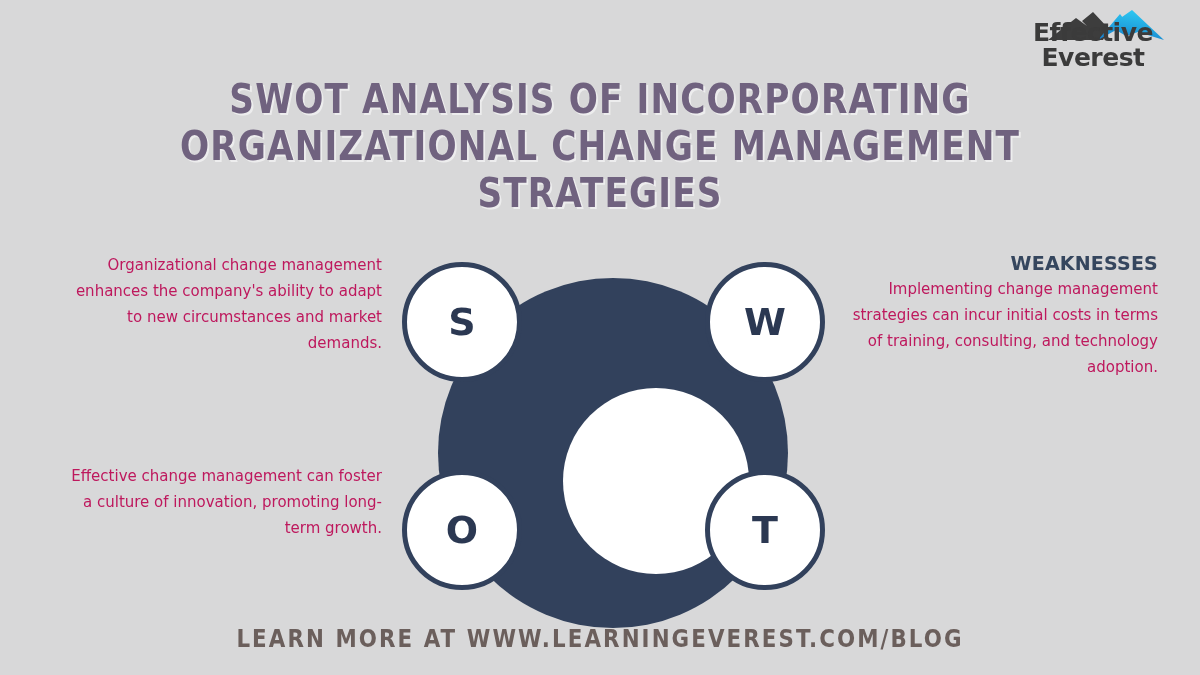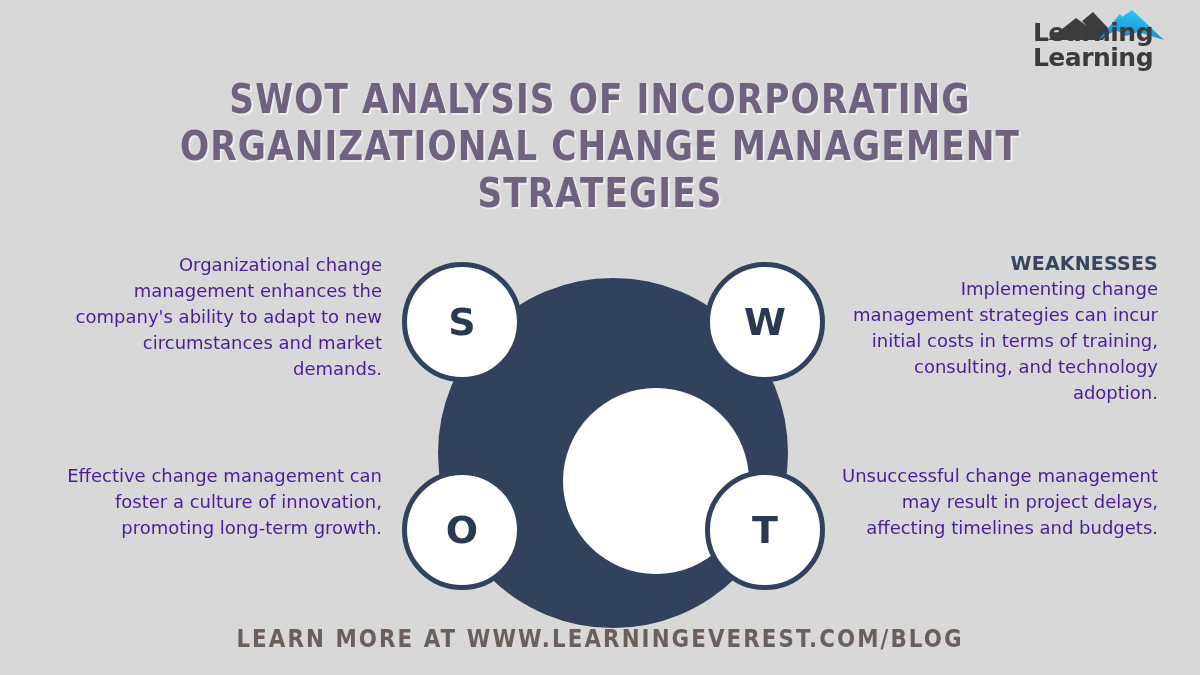--- a/index.html
+++ b/index.html
@@ -117,23 +117,23 @@
     font-family: "DejaVu Sans", sans-serif;
     font-weight: bold;
     font-size: 19px;
     letter-spacing: 0.2px;
     color: #35465e;
     text-transform: uppercase;
   }
   .quad p {
     margin: 0;
     font-family: "DejaVu Sans", sans-serif;
-    font-size: 18px;
+    font-size: 15px;
     line-height: 26px;
-    color: #4c1d95;
+    color: #be185d;
   }
   .quad-left  { text-align: right; }
   .quad-right { text-align: right;  }
 
   #quad-strengths     { left: 62px;  top: 252px; }
   #quad-weaknesses    { left: 838px; top: 252px; }
   #quad-opportunities { left: 62px;  top: 463px; }
   #quad-threats       { left: 838px; top: 463px; }
 
   
@@ -160,21 +160,21 @@
     <defs>
       <linearGradient id="peakGrad" x1="0" y1="1" x2="0.3" y2="0">
         <stop offset="0" stop-color="#1479c9"></stop>
         <stop offset="0.55" stop-color="#21a6e0"></stop>
         <stop offset="1" stop-color="#2cc3ef"></stop>
       </linearGradient>
     </defs>
     <path d="M2 32 L30 10 L41 18 L36 13 L47 4 L63 21 L57 32 Z" fill="#3d3d3d"></path>
     <path d="M52 32 L74 6 L80 14 L76 9 L86 2 L118 32 L92 24 L80 28 L70 22 Z" fill="url(#peakGrad)"></path>
   </svg>
-  <div class="logo-word">Learning Learning</div>
+  <div class="logo-word">Effective Everest</div>
 </div>
 
 <div class="title">
   <span class="title-line">SWOT ANALYSIS OF INCORPORATING</span>
   <span class="title-line">ORGANIZATIONAL CHANGE MANAGEMENT</span>
   <span class="title-line">STRATEGIES</span>
 </div>
 
 <div class="diagram">
   <div class="ring">
@@ -201,16 +201,15 @@
 <div class="quad quad-right" id="quad-weaknesses">
   <h3>WEAKNESSES</h3>
   <p>Implementing change management strategies can incur initial costs in terms of training, consulting, and technology adoption.</p>
 </div>
 
 <div class="quad quad-left" id="quad-opportunities">
   <p>Effective change management can foster a culture of innovation, promoting long-term growth.</p>
 </div>
 
 <div class="quad quad-right" id="quad-threats">
-  <p>Unsuccessful change management may result in project delays, affecting timelines and budgets.</p>
 </div>
 
 <div class="footer">LEARN MORE AT WWW.LEARNINGEVEREST.COM/BLOG</div>
 
 </body></html>

